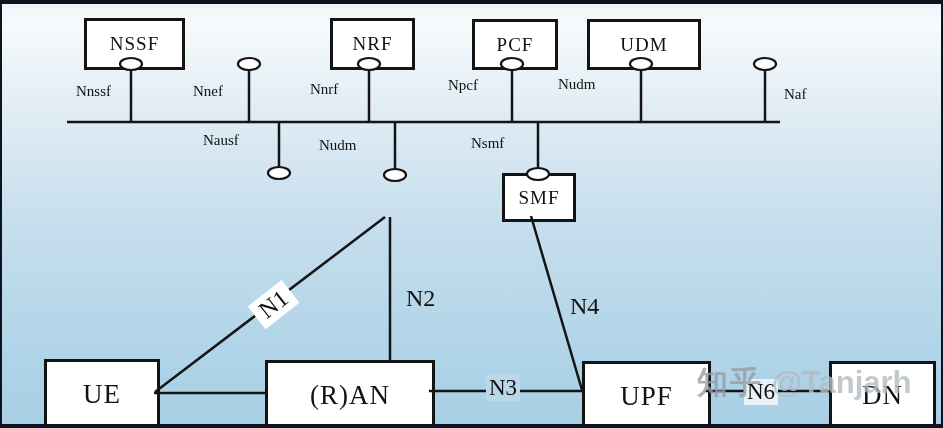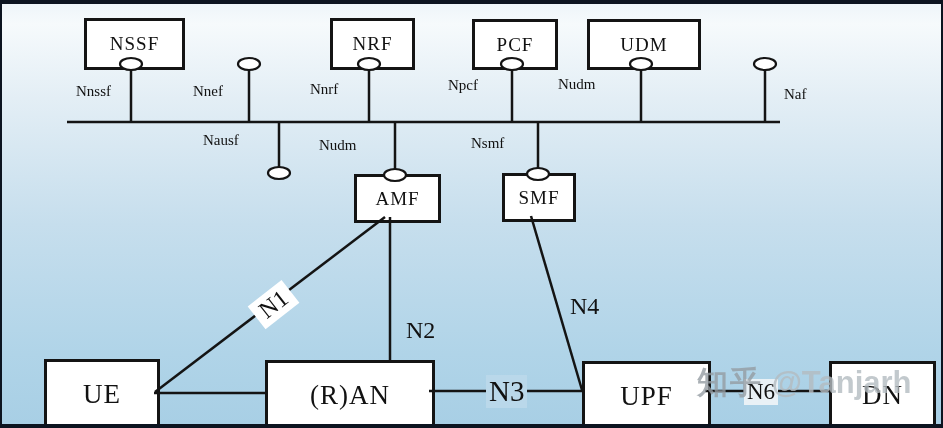--- a/index.html
+++ b/index.html
@@ -43,23 +43,23 @@
     font-size: 24px;
     z-index: 3;
     white-space: nowrap;
   }
   .n1 {
     left: 250px; top: 286px;
     transform: rotate(-38deg);
     background: #ffffff;
     padding: 1px 7px;
   }
-  .n2 { left: 404px; top: 281px; margin-top: 32px; }
+  .n2 { left: 404px; top: 281px; }
   .n4 { left: 568px; top: 277px; margin-top: 12px; }
-  .n3 { left: 484px; top: 371px; font-size: 29px; background: #bad8ea; padding: 0 3px; text-align: center; }
+  .n3 { left: 484px; top: 371px; font-size: 23px; background: #bad8ea; padding: 0 3px; text-align: center; }
   .n6 { left: 742px; top: 375px; font-size: 23px; background: #e9f1f6; padding: 0 3px; }
   #watermark {
     position: absolute;
     left: 695px; top: 358px;
     z-index: 5;
     font-family: "Liberation Sans", "DejaVu Sans", sans-serif;
     font-size: 31px;
     opacity: 0.8;
     white-space: nowrap;
     pointer-events: none;
@@ -106,21 +106,20 @@
       <ellipse cx="393" cy="171" rx="11" ry="6"></ellipse>
       <ellipse cx="536" cy="170" rx="11" ry="6"></ellipse>
     </g>
   </svg>
 
   <div class="node" style="left:82px;top:14px;width:95px;height:46px">NSSF</div>
   <div class="node" style="left:328px;top:14px;width:79px;height:46px">NRF</div>
   <div class="node" style="left:470px;top:15px;width:80px;height:45px">PCF</div>
   <div class="node" style="left:585px;top:15px;width:108px;height:45px">UDM</div>
 
-  <div class="node" style="left:352px;top:170px;width:81px;height:43px">AMF</div>
   <div class="node" style="left:500px;top:169px;width:68px;height:43px">SMF</div>
 
   <div class="node bottom" style="left:42px;top:355px;width:110px;height:65px">UE</div>
   <div class="node bottom" style="left:263px;top:356px;width:164px;height:65px">(R)AN</div>
   <div class="node bottom" style="left:580px;top:357px;width:123px;height:64px">UPF</div>
   <div class="node bottom" style="left:827px;top:357px;width:101px;height:63px">DN</div>
 
   <div class="iflabel" style="left:74px;top:79px">Nnssf</div>
   <div class="iflabel" style="left:191px;top:79px">Nnef</div>
   <div class="iflabel" style="left:308px;top:77px">Nnrf</div>

